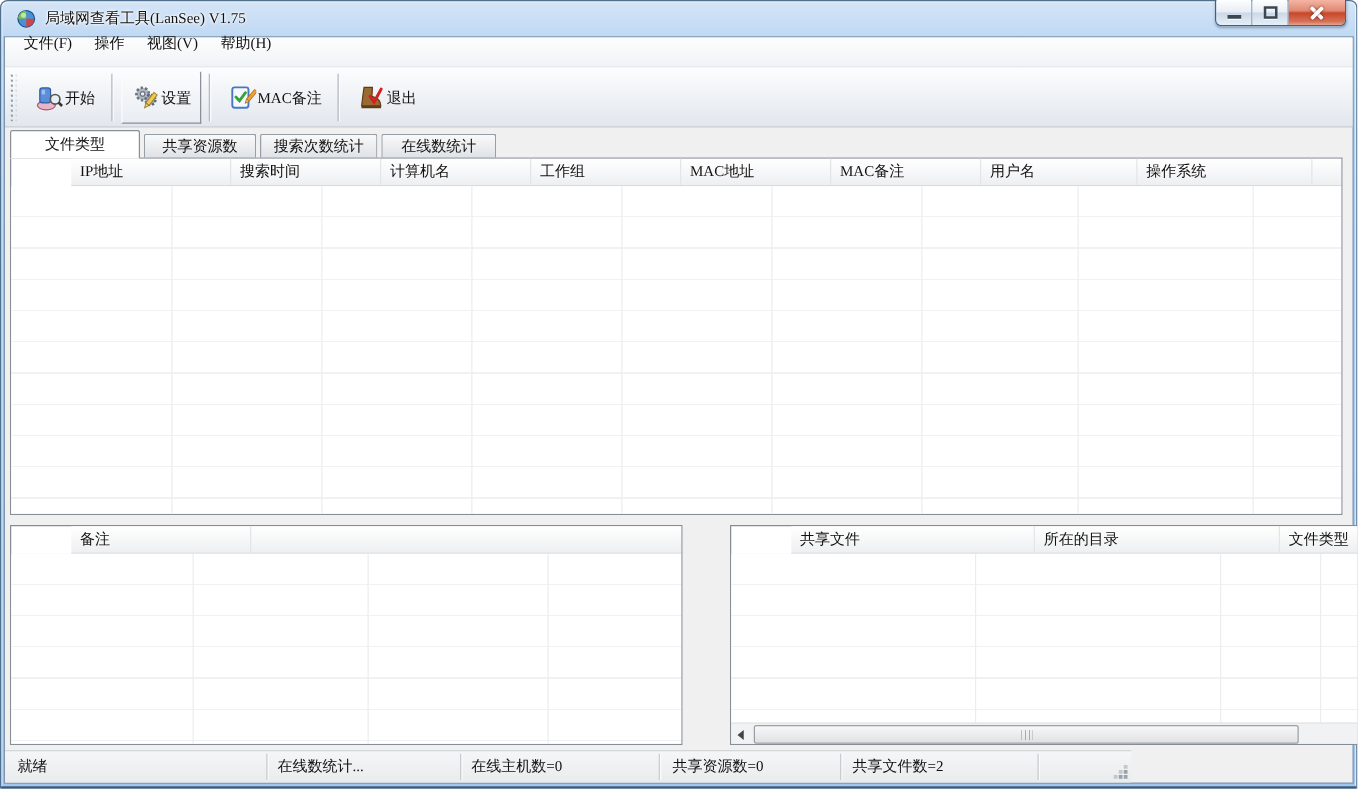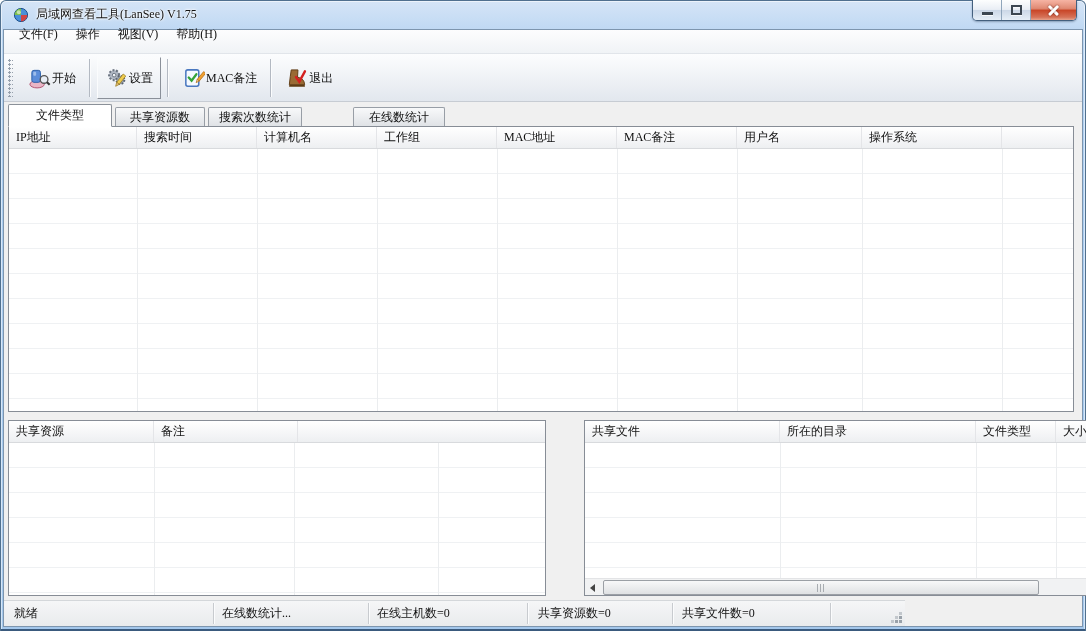--- a/index.html
+++ b/index.html
@@ -46,24 +46,24 @@
   .tbtn .tbtn-label { line-height:14px; white-space:nowrap; }
   .tbtn.framed { border:1px solid; border-color:#fbfcfd #8a9099 #8a9099 #fbfcfd; background:linear-gradient(180deg,#fbfcfd,#e9edf2); }
   .tsep { width:0; height:38px; border-left:1px solid #b3b9c2; border-right:1px solid #fbfcfd; margin:0 6px; }
 
   
   .tab { position:absolute; text-align:center; white-space:nowrap; overflow:hidden; }
   .tab.active { left:4px; top:74px; width:104px; height:23px; line-height:21px; background:#fff;
     border:1px solid #8a9098; border-bottom:1px solid #fff; border-radius:2px 2px 0 0; z-index:3; }
   .tab.inactive { top:77px; height:20px; line-height:19px; background:linear-gradient(180deg,#f8f9fa,#dee1e5);
     border:1px solid #989ea6; border-bottom:none; border-radius:2px 2px 0 0; }
-  .tab.t2 { left:111px; width:90px; } .tab.t3 { left:204px; width:94px; } .tab.t4 { left:301px; width:92px;margin-left:48px; }
-
-  
-  .lv { position:absolute; background:#fff; border:1px solid #878d96; }
+  .tab.t2 { left:111px; width:90px; } .tab.t3 { left:204px; width:94px; } .tab.t4 { left:301px; width:92px; }
+
+  
+  .lv { position:absolute; background:#fff; border:1px solid #878d96;padding-left:48px; }
   .lv.main  { left:4px;   top:96px;  width:1066px; height:286px; z-index:2; }
   .lv.shares{ left:4px;   top:390px; width:538px;  height:176px; }
   .lv.files { left:548px; top:390px; width:522px;  height:176px;margin-left:32px; }
   .lv-header { display:flex; height:22px; background:linear-gradient(180deg,#ffffff,#f2f3f5 75%,#edeff1);
     border-bottom:1px solid #d8dadd; }
   .lv-col { flex:none; padding-left:7px; line-height:21px; border-right:1px solid #e4e5e8; overflow:hidden; white-space:nowrap; }
   .lv-col.fill { flex:1 1 auto; border-right:none; }
   .lv-body { position:absolute; left:0; top:22px; right:0; bottom:0;
     background:repeating-linear-gradient(180deg,#fff 0 24px,#eff1f3 24px 25px); }
   .lv.files .lv-body { bottom:17px; }
@@ -202,21 +202,20 @@
         <div class="vline" style="left:488px"></div>
         <div class="vline" style="left:608px"></div>
         <div class="vline" style="left:728px"></div>
         <div class="vline" style="left:853px"></div>
         <div class="vline" style="left:993px"></div>
       </div>
     </div>
 
     <div class="lv shares">
       <div class="lv-header">
-        <div class="lv-col" style="width:145px">共享资源</div>
         <div class="lv-col" style="width:144px">备注</div>
         <div class="lv-col fill"></div>
       </div>
       <div class="lv-body">
         <div class="vline" style="left:145px"></div>
         <div class="vline" style="left:285px"></div>
         <div class="vline" style="left:429px"></div>
       </div>
     </div>
 
@@ -247,19 +246,19 @@
 
     <div class="statusbar">
       <div class="sseg" style="left:10px">就绪</div>
       <div class="ssep" style="left:209px"></div>
       <div class="sseg" style="left:218px">在线数统计...</div>
       <div class="ssep" style="left:364px"></div>
       <div class="sseg" style="left:373px">在线主机数=0</div>
       <div class="ssep" style="left:523px"></div>
       <div class="sseg" style="left:534px">共享资源数=0</div>
       <div class="ssep" style="left:668px"></div>
-      <div class="sseg" style="left:678px">共享文件数=0</div>
+      <div class="sseg" style="left:678px">共享文件数=2</div>
       <div class="ssep" style="left:826px"></div>
       <div class="resize-grip"></div>
     </div>
 
   </div>
 </div>
 
 </body></html>

